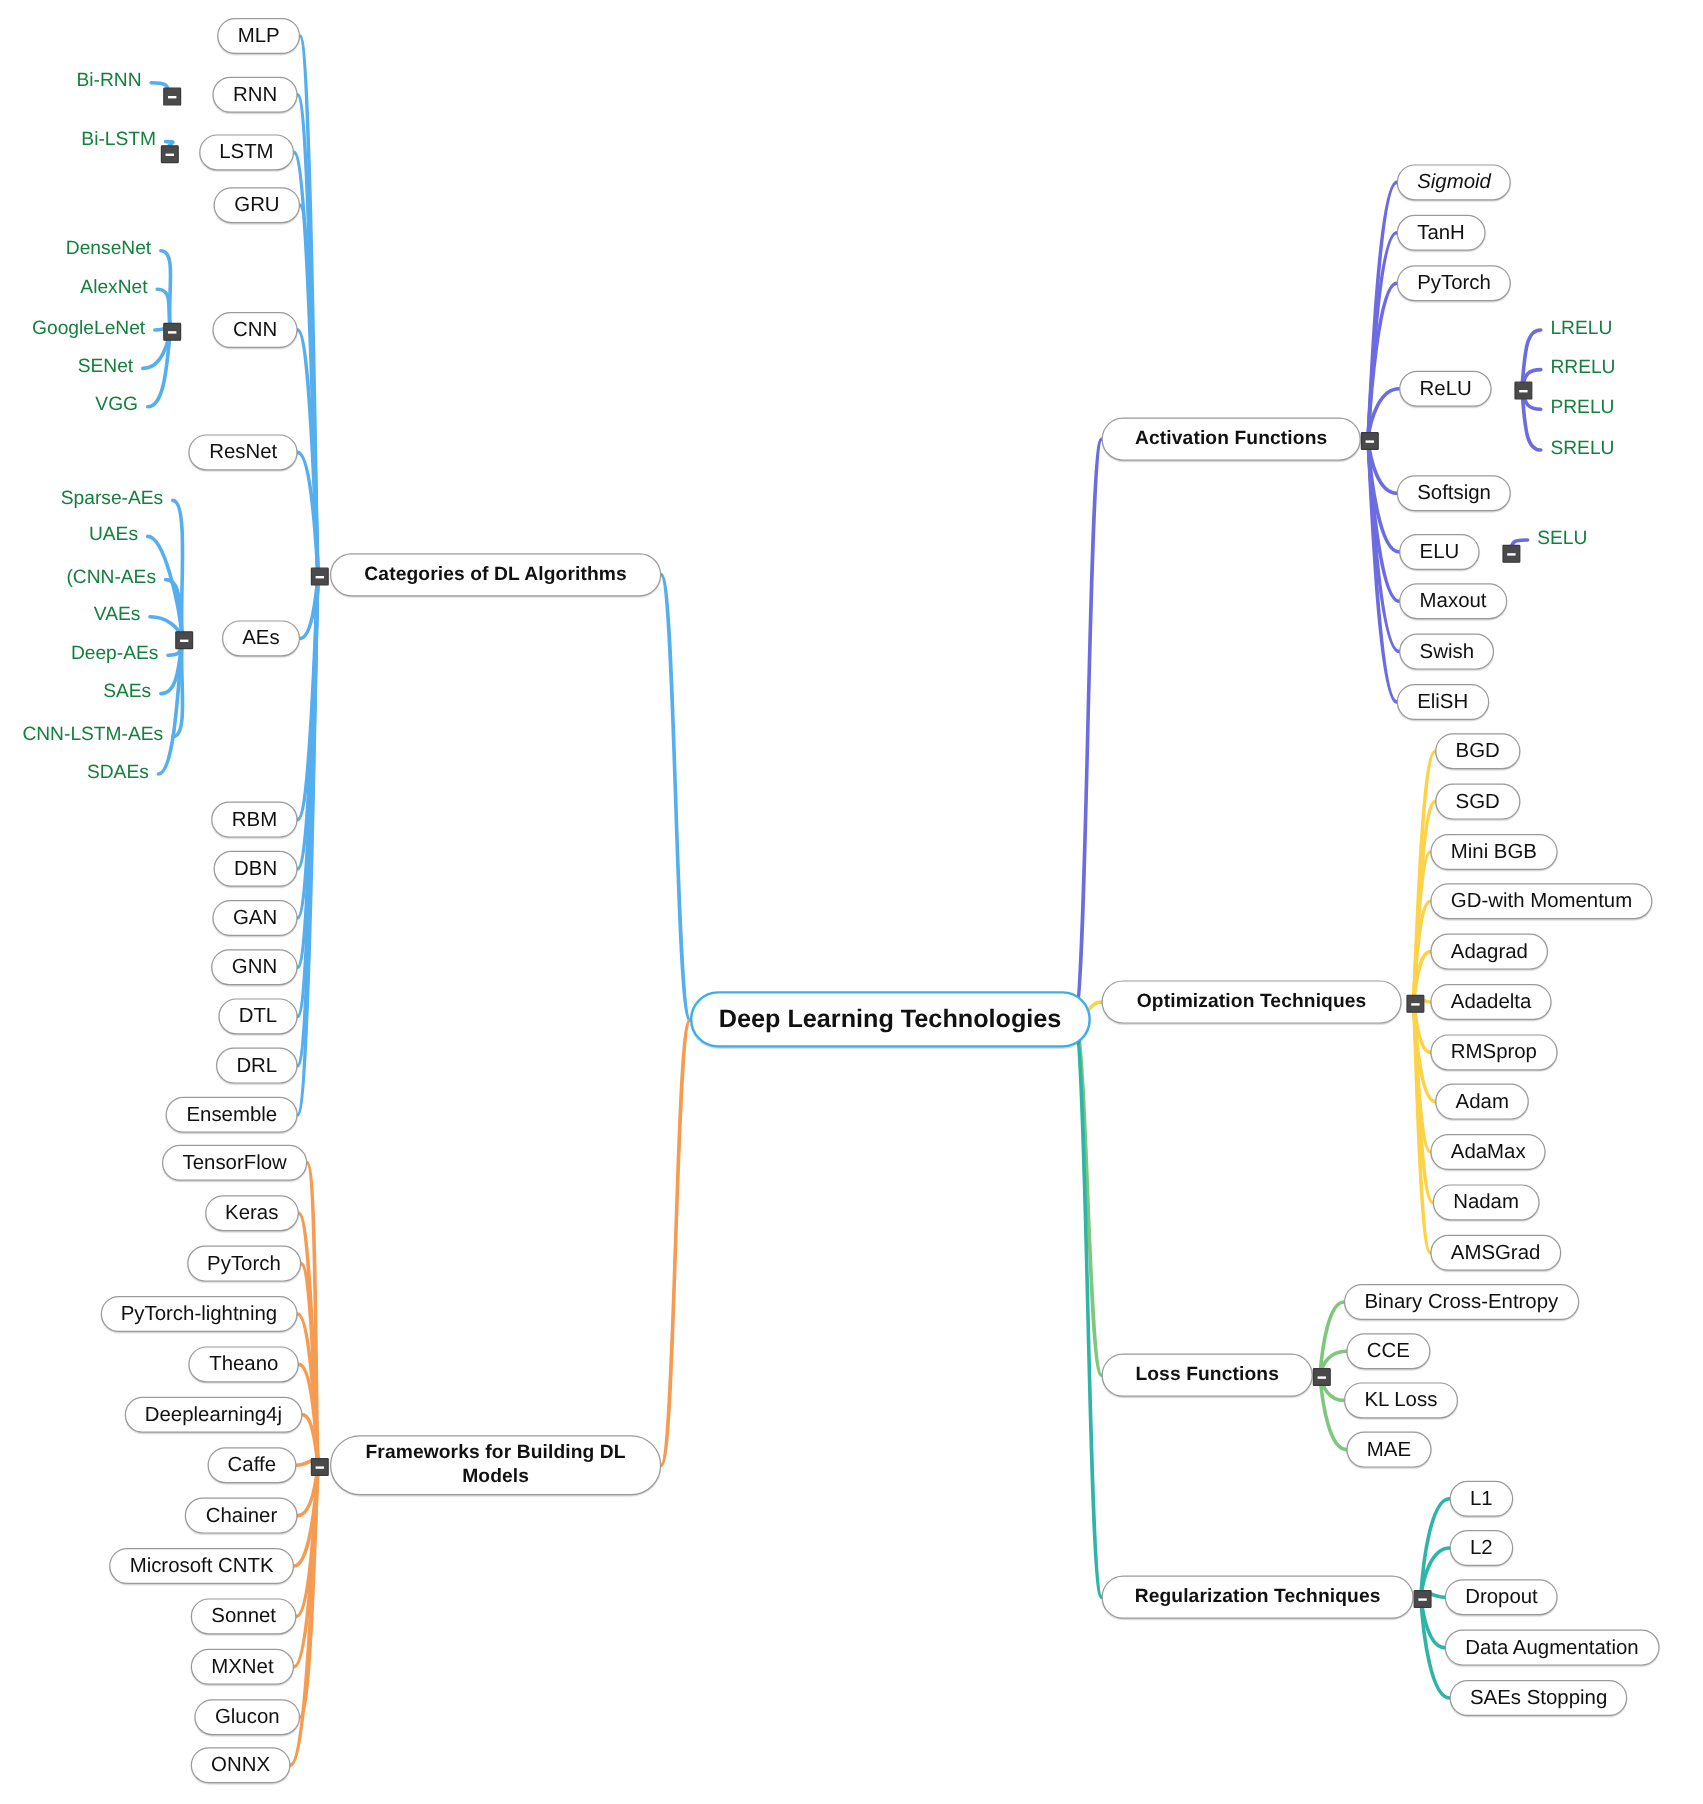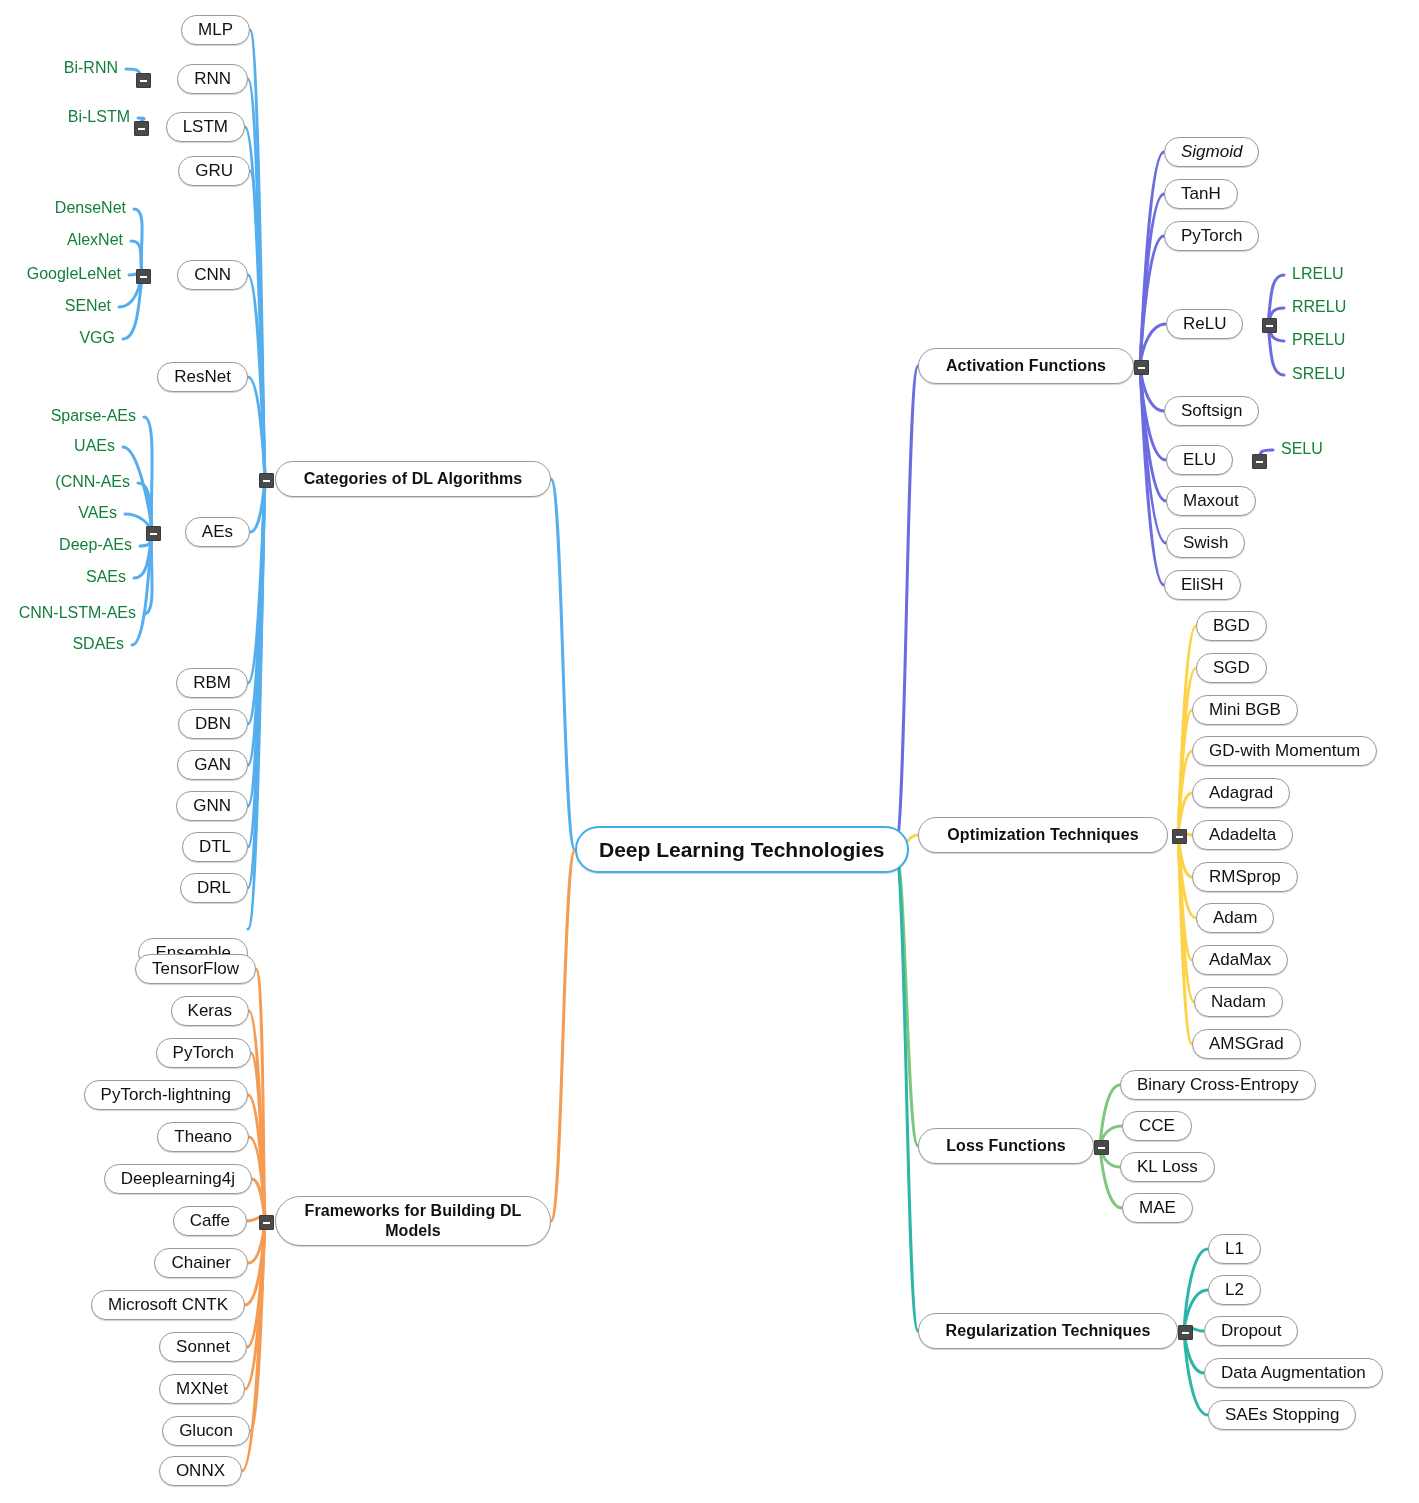--- a/index.html
+++ b/index.html
@@ -228,21 +228,21 @@
       <div class="plain r" style="top: 536px; right: 1287px;">Deep-AEs</div>
       <div class="plain r" style="top: 568px; right: 1293px;">SAEs</div>
       <div class="plain r" style="top: 604px; right: 1283px;">CNN-LSTM-AEs</div>
       <div class="plain r" style="top: 635px; right: 1295px;">SDAEs</div>
       <div class="node leaf" style="top: 668px; left: auto; right: 1171px;">RBM</div>
       <div class="node leaf" style="top: 709px; left: auto; right: 1171px;">DBN</div>
       <div class="node leaf" style="top: 750px; left: auto; right: 1171px;">GAN</div>
       <div class="node leaf" style="top: 791px; left: auto; right: 1171px;">GNN</div>
       <div class="node leaf" style="top: 832px; left: auto; right: 1171px;">DTL</div>
       <div class="node leaf" style="top: 873px; left: auto; right: 1171px;">DRL</div>
-      <div class="node leaf" style="top: 938px; left: auto; right: 1171px;">Ensemble</div>
+      <div class="node leaf" style="top: 914px; left: auto; right: 1171px;">Ensemble</div>
       <div class="node branch twoline" style="left: 275px; width: 276px; top: 1196px;">
         <div><span>Frameworks for Building DL</span><br><span>Models</span></div>
       </div>
       <div class="collapse" style="left: 259px; top: 1215px;">
         <i></i>
       </div>
       <div class="node leaf" style="top: 954px; left: auto; right: 1163px;">TensorFlow</div>
       <div class="node leaf" style="top: 996px; left: auto; right: 1170px;">Keras</div>
       <div class="node leaf" style="top: 1038px; left: auto; right: 1168px;">PyTorch</div>
       <div class="node leaf" style="top: 1080px; left: auto; right: 1171px;">PyTorch-lightning</div>

